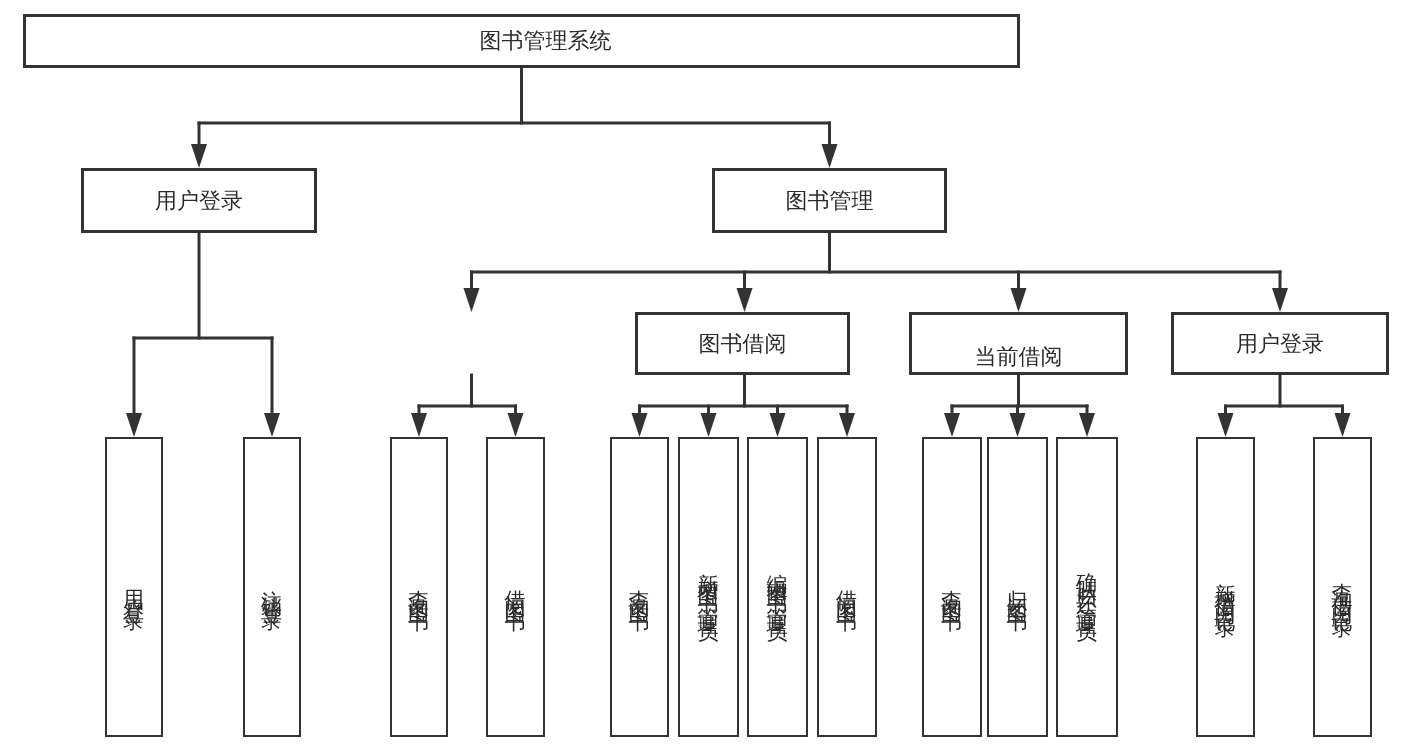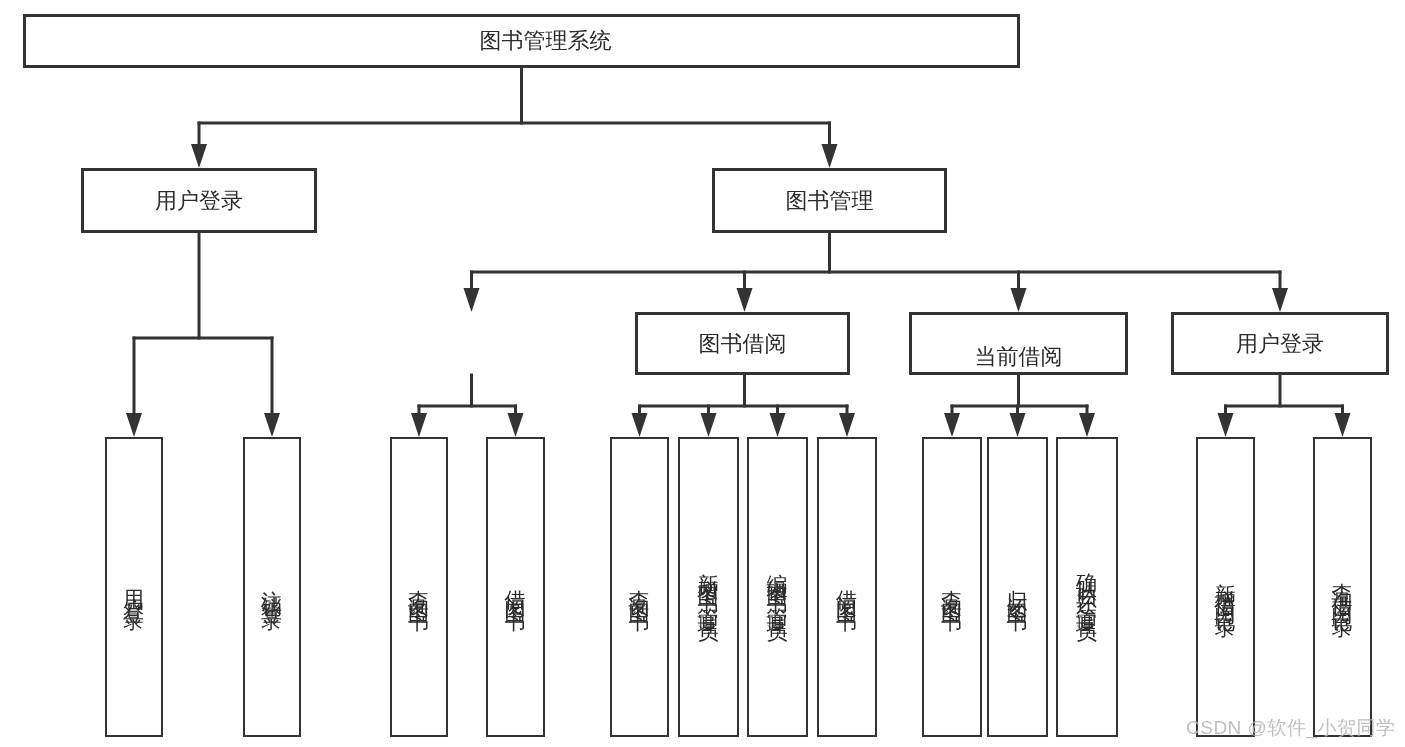--- a/index.html
+++ b/index.html
@@ -190,15 +190,14 @@
     <span>确认归还（管理员）</span>
   </div>
 
   <div class="box leaf" style="left:1196px; top:437px; width:59px; height:300px;">
     <span>新增借阅记录</span>
   </div>
   <div class="box leaf" style="left:1313px; top:437px; width:59px; height:300px;">
     <span>查询借阅记录</span>
   </div>
 
-  <div class="watermark" style="left:1186px; top:715px;">CSDN @软件_小贺同学</div>
 
 </div>
 
 </body></html>

